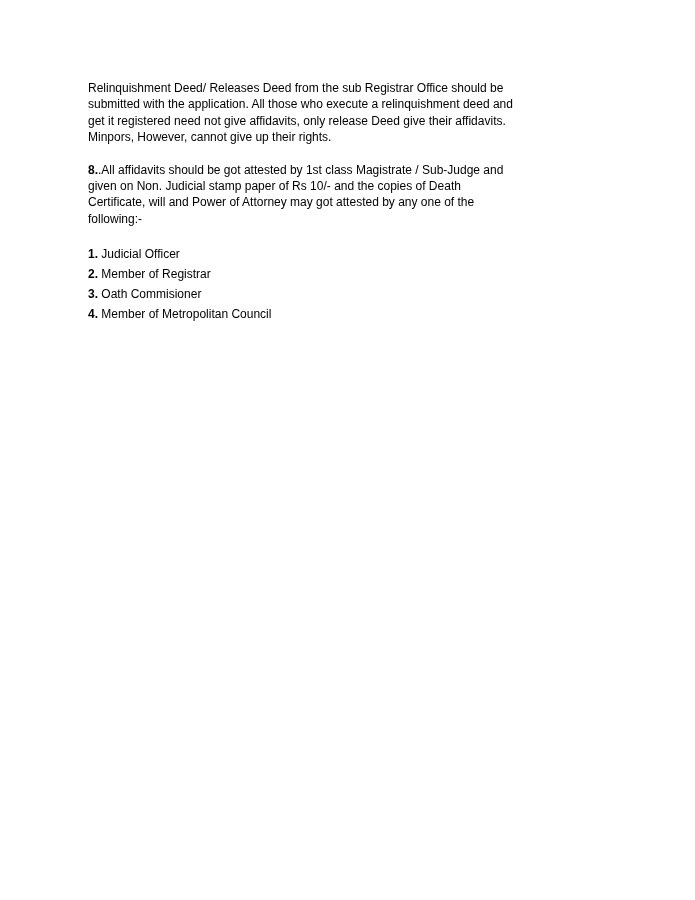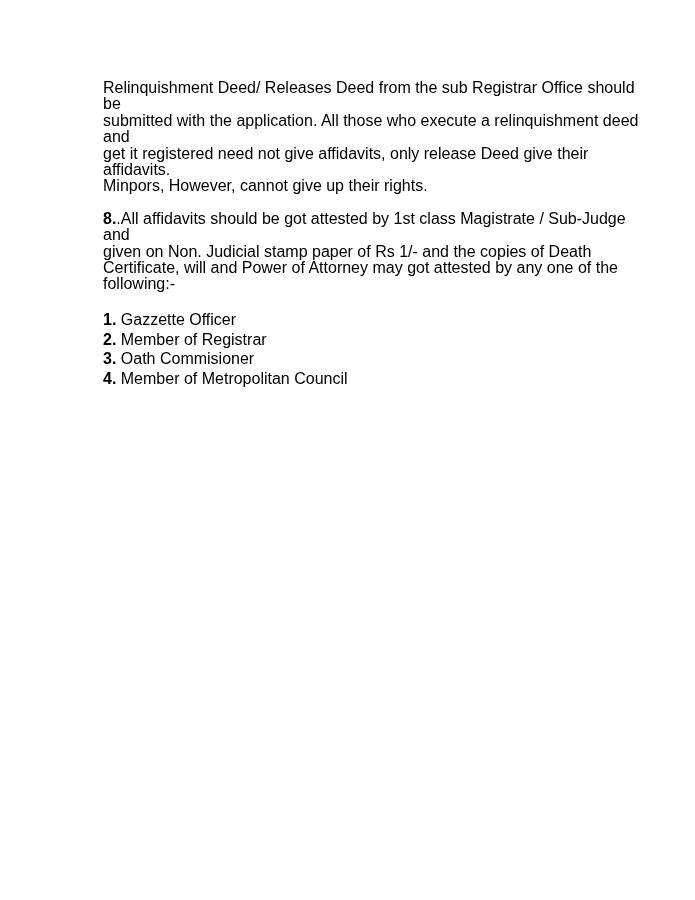--- a/index.html
+++ b/index.html
@@ -10,23 +10,23 @@
   body {
     width: 695px;
     height: 900px;
     position: relative;
     font-family: "Liberation Sans", "DejaVu Sans", sans-serif;
     color: #000000;
   }
   .doc-content {
     position: absolute;
     top: 80px;
-    left: 103px;
+    left: 88px;
     width: 540px;
-    font-size: 16px;
+    font-size: 12px;
     line-height: 16.4px;
   }
   .para {
     margin: 0 0 16px 0;
     white-space: pre-line;
   }
   .para-8 {
     margin-bottom: 19px;
   }
   .list-item {
@@ -43,24 +43,24 @@
 <div class="doc-content">
 
   <p class="para"><span>Relinquishment Deed/ Releases Deed from the sub Registrar Office should be
 submitted with the application. All those who execute a relinquishment deed and
 get it registered need not give affidavits, only release Deed give their affidavits.
 Minpors, However, cannot give up their rights.</span></p>
 
 
 
   <p class="para para-8"><b class="num">8.</b><span>.All affidavits should be got attested by 1st class Magistrate / Sub-Judge and
-given on Non. Judicial stamp paper of Rs 1/- and the copies of Death
+given on Non. Judicial stamp paper of Rs 10/- and the copies of Death
 Certificate, will and Power of Attorney may got attested by any one of the
 following:-</span></p>
 
   <div>
-    <p class="list-item"><b class="num">1.</b><span> Gazzette Officer</span></p>
+    <p class="list-item"><b class="num">1.</b><span> Judicial Officer</span></p>
     <p class="list-item"><b class="num">2.</b><span> Member of Registrar</span></p>
     <p class="list-item"><b class="num">3.</b><span> Oath Commisioner</span></p>
     <p class="list-item"><b class="num">4.</b><span> Member of Metropolitan Council</span></p>
   </div>
 
 </div>
 
 </body></html>

